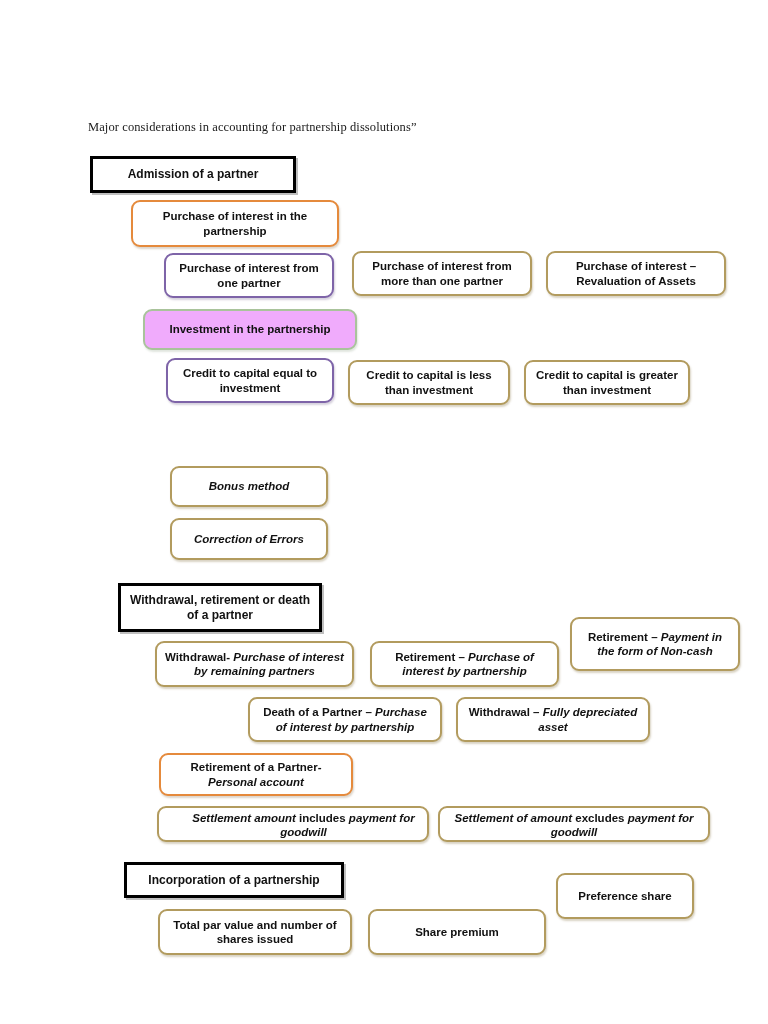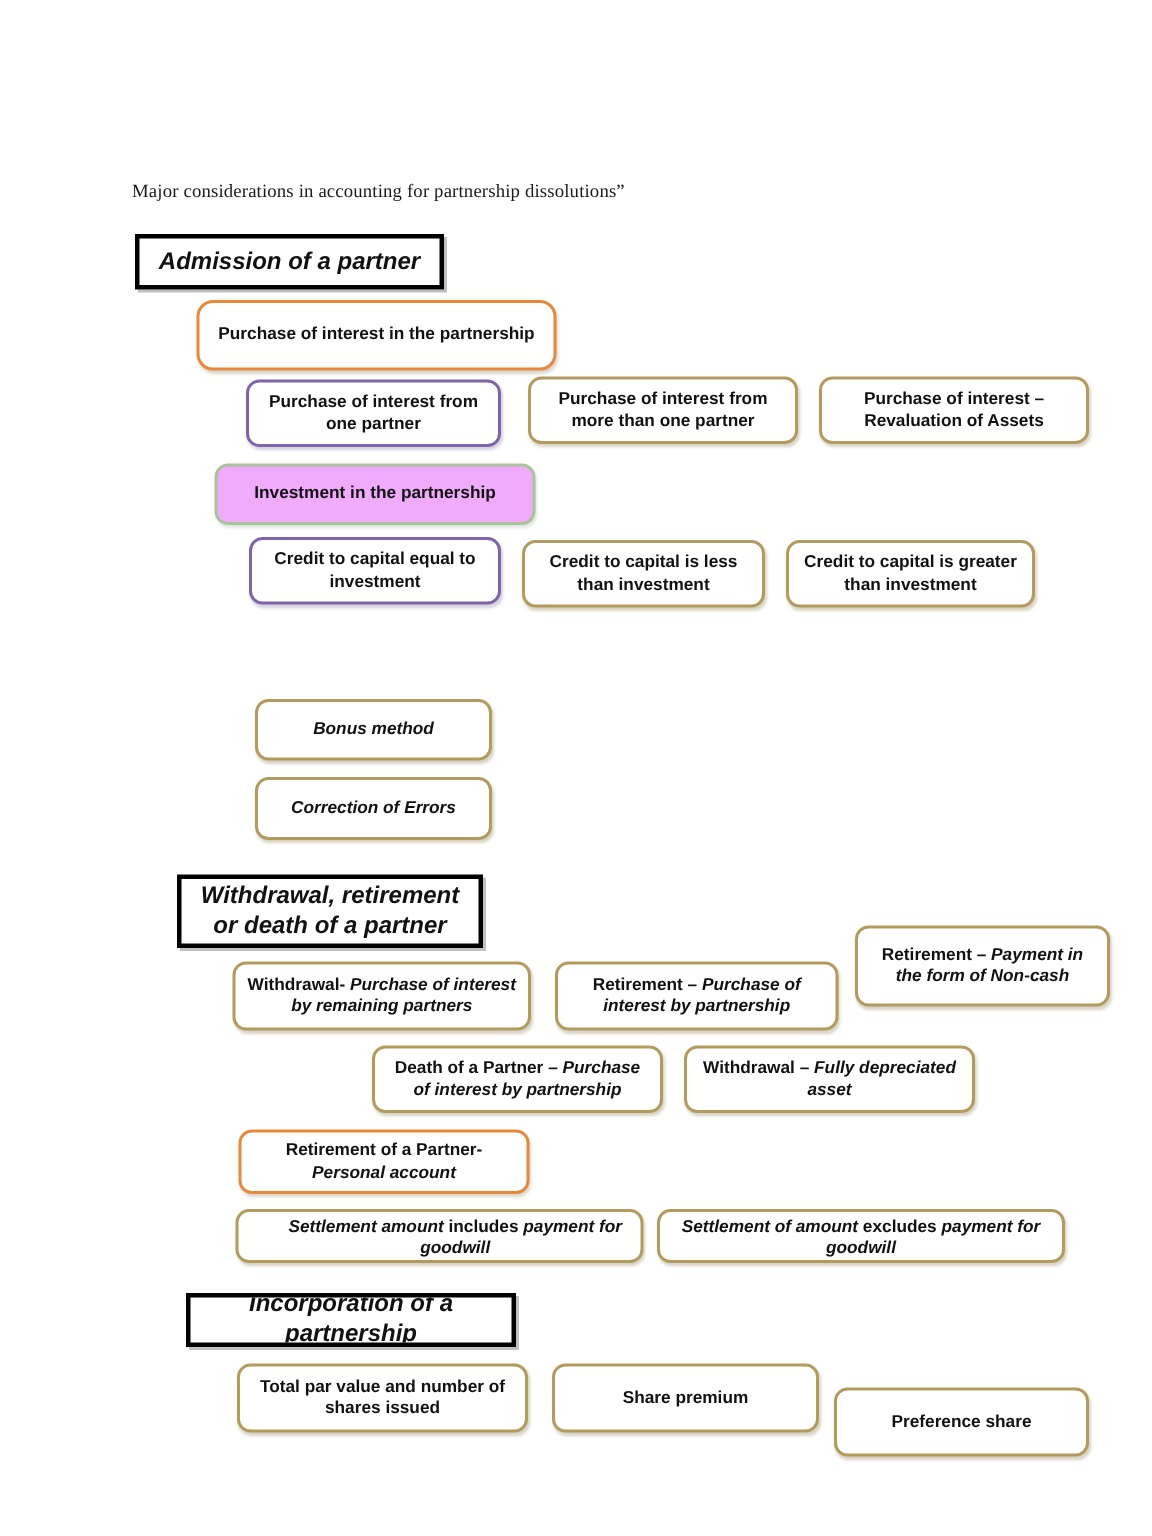--- a/index.html
+++ b/index.html
@@ -50,22 +50,21 @@
   }
   .node .txt {
     display: block;
     width: 100%;
   }
 
   
   .n-header {
     border: 3px solid #000000;
     border-radius: 0;
-    font-style: italic;
-    font-size: 16px;
+    font-size: 12px;
     box-shadow: 2px 2px 0 rgba(0,0,0,0.25);
   }
 
   
   .n-orange {
     border: 2px solid #E58A3C;
     border-radius: 9px;
     box-shadow: 1px 2px 2px rgba(120,90,50,0.25);
   }
   .n-purple {
@@ -92,21 +91,21 @@
 <body>
 
 <div id="canvas">
 
   <div class="caption">Major considerations in accounting for partnership dissolutions”</div>
 
   <div class="node n-header" style="left:90px; top:156px; width:206px; height:37px;">
     <span class="txt">Admission of a partner</span>
   </div>
 
-  <div class="node n-orange" style="left:131px; top:200px; width:240px; height:47px;border-radius:11px;">
+  <div class="node n-orange" style="left:131px; top:200px; width:208px; height:47px;">
     <span class="txt">Purchase of interest in the partnership</span>
   </div>
 
   <div class="node n-purple" style="left:164px; top:253px; width:170px; height:45px;">
     <span class="txt">Purchase of interest from one partner</span>
   </div>
 
   <div class="node n-gold" style="left:352px; top:251px; width:180px; height:45px;">
     <span class="txt">Purchase of interest from more than one partner</span>
   </div>
@@ -181,17 +180,17 @@
   </div>
 
   <div class="node n-gold" style="left:158px; top:909px; width:194px; height:46px;">
     <span class="txt">Total par value and number of shares issued</span>
   </div>
 
   <div class="node n-gold" style="left:368px; top:909px; width:178px; height:46px;">
     <span class="txt">Share premium</span>
   </div>
 
-  <div class="node n-gold" style="left:556px; top:925px; width:170px; height:46px;align-items:center;">
+  <div class="node n-gold" style="left:556px; top:873px; width:138px; height:46px;align-items:center;">
     <span class="txt">Preference share</span>
   </div>
 
 </div>
 
 </body></html>

